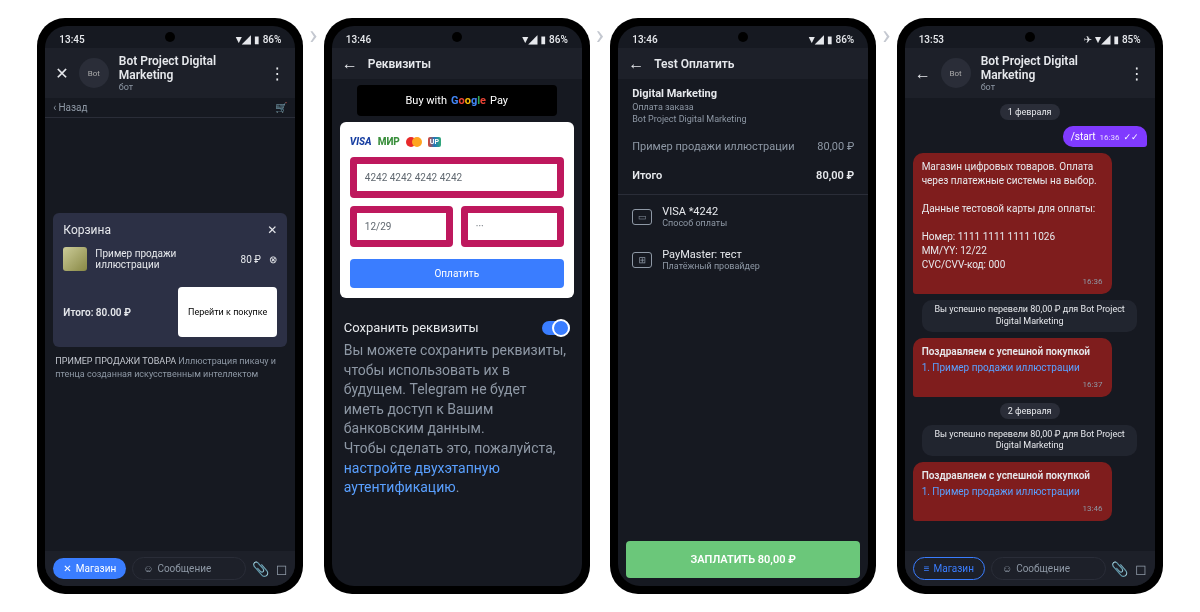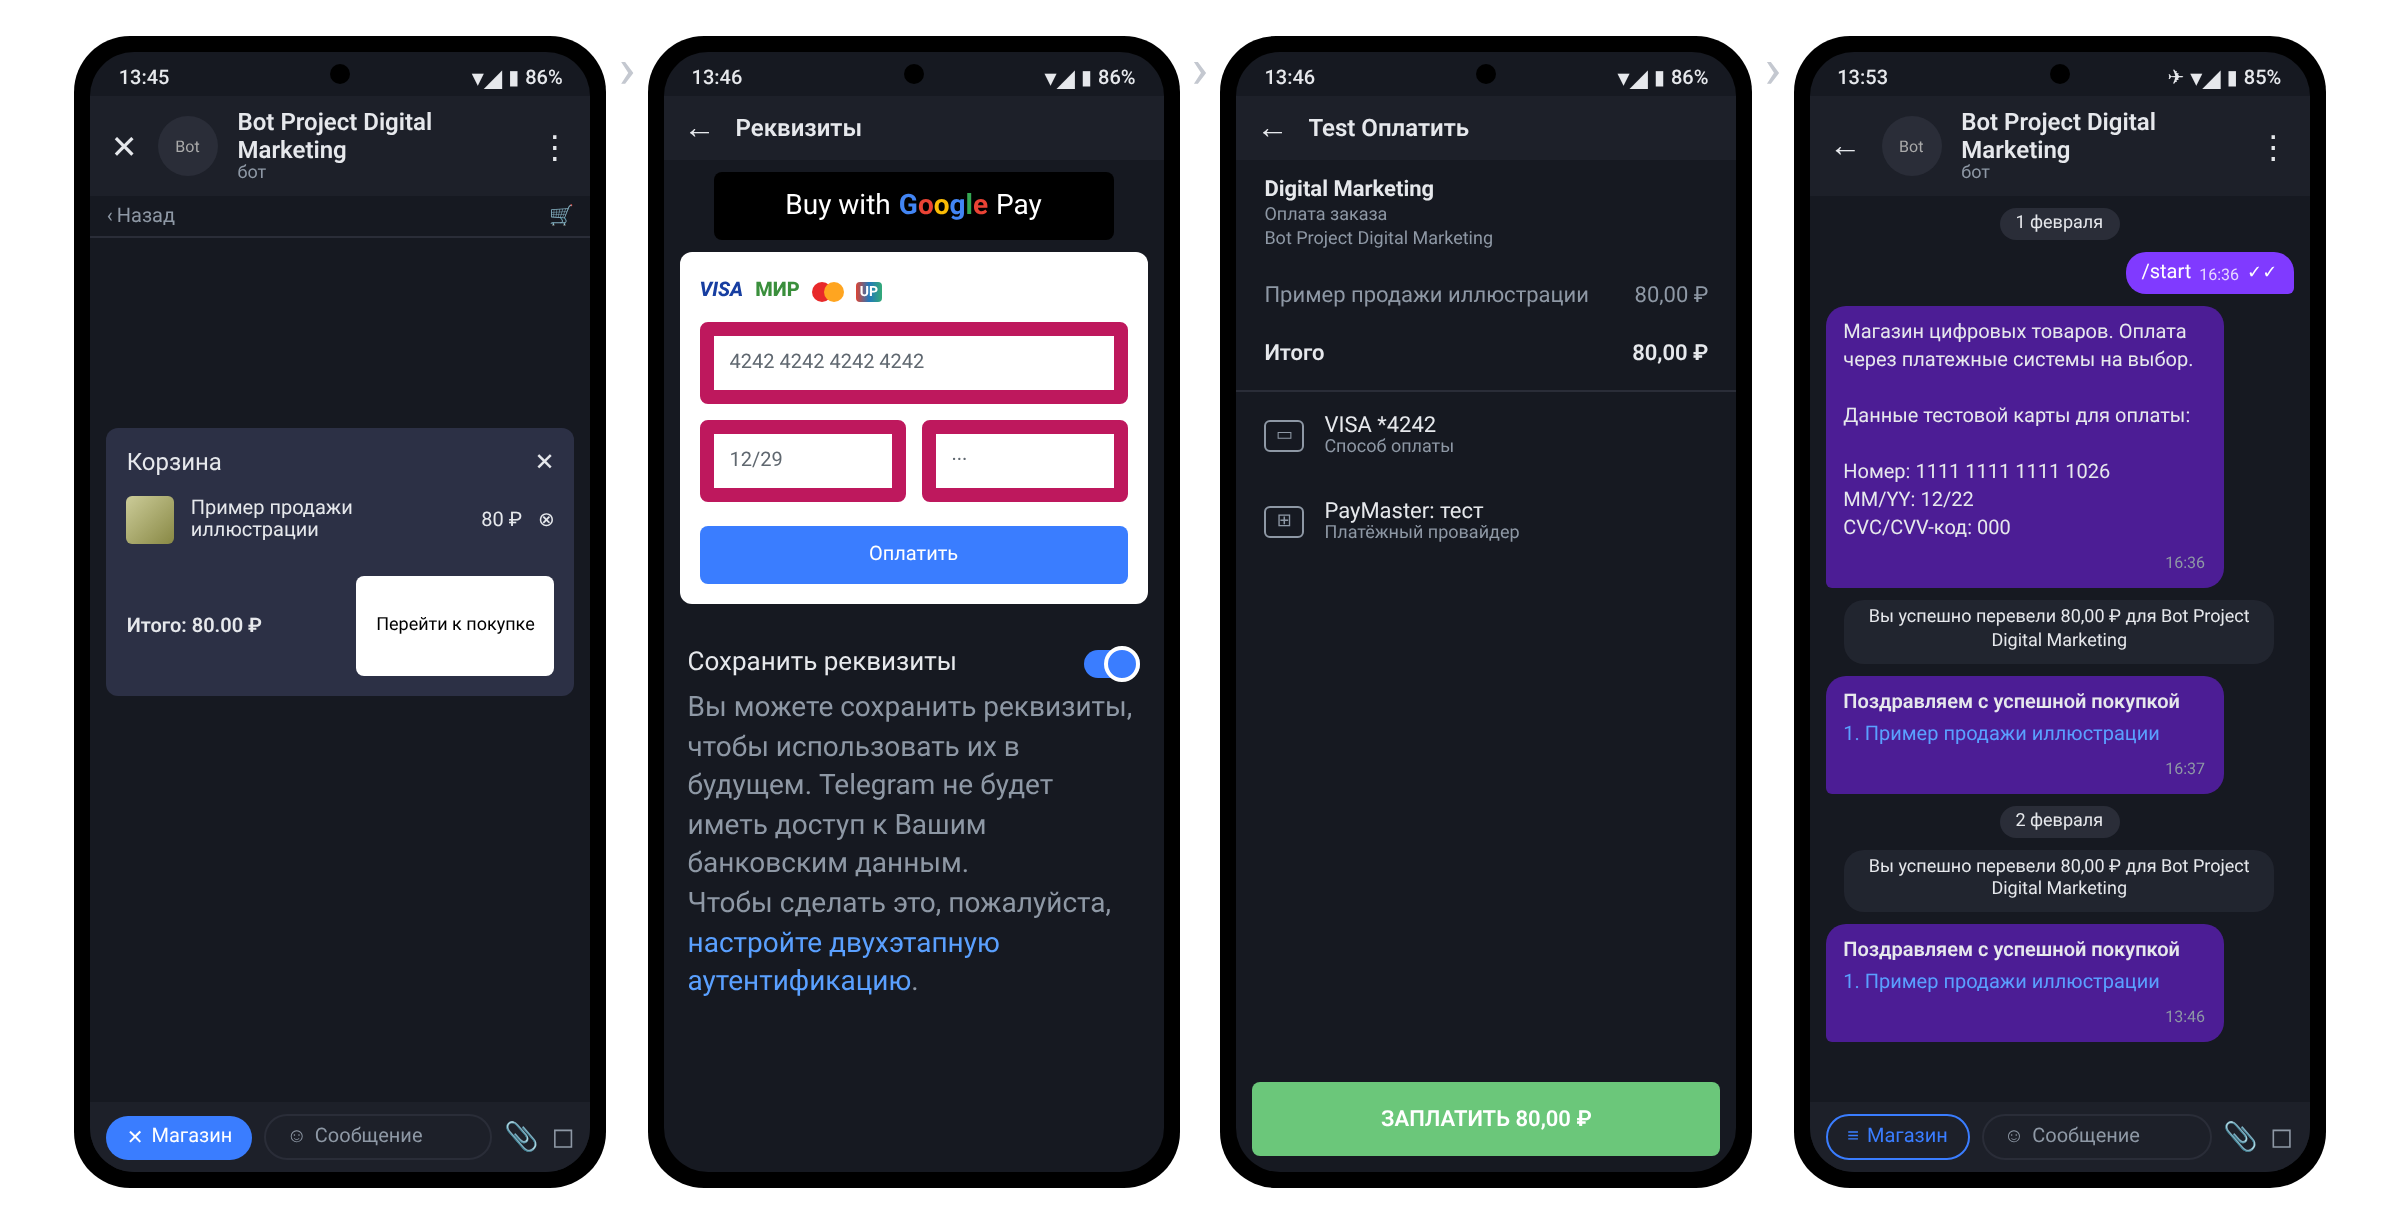--- a/index.html
+++ b/index.html
@@ -29,21 +29,21 @@
   .checkout-btn { background: #fff; color: #000; font-size: 9px; padding: 20px 10px; border-radius: 4px; border: none; }
   .caption { padding: 8px 10px; font-size: 9px; color: #8e98a5; line-height: 1.4; }
   .caption .strong { color: #c4c8d0; }
   .input-bar { display: flex; align-items: center; padding: 6px 8px; gap: 6px; background: #1d2029; }
   .store-chip { background: #3a7dff; color: #fff; border-radius: 14px; padding: 5px 10px; font-size: 10px; display: flex; align-items: center; gap: 4px; }
   .store-chip.outline { background: transparent; border: 1px solid #3a7dff; color: #3a7dff; }
   .msg-input { flex: 1; background: transparent; border: 1px solid #2a2d38; border-radius: 14px; padding: 5px 10px; font-size: 10px; color: #8e98a5; display: flex; align-items: center; gap: 4px; }
   .attach { color: #8e98a5; font-size: 14px; }
 
   
-  .gpay { margin: 6px 25px; background: #000; color: #fff; text-align: center; padding: 9px; border-radius: 4px; font-size: 14px; display: flex; justify-content: center; align-items: center; gap: 4px; }
+  .gpay { margin: 6px 25px; background: #000; color: #fff; text-align: center; padding: 9px; border-radius: 4px; font-size: 11px; display: flex; justify-content: center; align-items: center; gap: 4px; }
   .card-form { margin: 0 8px 8px; background: #fff; border-radius: 6px; padding: 14px 10px 10px; }
   .logos { display: flex; gap: 6px; margin-bottom: 10px; align-items: center; }
   .logo-visa { color: #173ea1; font-weight: 800; font-size: 10px; font-style: italic; }
   .logo-mir { color: #3a8f3c; font-weight: 800; font-size: 10px; }
   .logo-mc { display: flex; }
   .logo-mc span { width: 10px; height: 10px; border-radius: 50%; }
   .logo-mc .r { background: #e8292a; }
   .logo-mc .y { background: #ffa520; margin-left: -4px; }
   .logo-up { background: linear-gradient(90deg,#d43,#27b,#3a7); color: #fff; font-size: 7px; padding: 1px 2px; border-radius: 2px; font-weight: 700; }
   .cf-input { width: 100%; border: 7px solid #be185d; border-radius: 4px; padding: 8px; font-size: 10px; color: #606870; margin-bottom: 8px; }
@@ -66,21 +66,21 @@
   .pay-icon { width: 20px; height: 16px; border: 1px solid #8e98a5; border-radius: 3px; display: flex; align-items: center; justify-content: center; font-size: 9px; color: #8e98a5; }
   .pay-row .t1 { font-size: 11px; }
   .pay-row .t2 { font-size: 9px; color: #8e98a5; }
   .big-pay { margin: 8px; background: #6bc77a; color: #fff; text-align: center; padding: 12px; border-radius: 4px; font-size: 11px; font-weight: 600; }
 
   
   .chat { flex: 1; padding: 6px 8px; display: flex; flex-direction: column; gap: 6px; font-size: 10px; overflow: hidden; }
   .date-chip { align-self: center; background: #2a2d38; padding: 3px 8px; border-radius: 10px; font-size: 9px; }
   .bubble-out { align-self: flex-end; background: #803aff; color: #fff; padding: 5px 8px; border-radius: 10px 10px 3px 10px; display: flex; align-items: flex-end; gap: 4px; }
   .bubble-out .time { font-size: 8px; opacity: .8; }
-  .bubble-in { align-self: flex-start; background: #4c1d95; padding: 7px 9px; border-radius: 10px 10px 10px 3px; max-width: 85%; line-height: 1.4; position: relative; }
+  .bubble-in { align-self: flex-start; background: #7f1d1d; padding: 7px 9px; border-radius: 10px 10px 10px 3px; max-width: 85%; line-height: 1.4; position: relative; }
   .bubble-in .time { font-size: 8px; color: #8e98a5; float: right; margin-left: 8px; margin-top: 4px; }
   .svc-msg { align-self: center; text-align: center; background: rgba(42,45,56,.6); padding: 4px 10px; border-radius: 10px; font-size: 9px; max-width: 92%; line-height: 1.3; }
   .bubble-in .link { color: #5aa0ff; }
   .bubble-in .hdr { font-weight: 600; margin-bottom: 2px; }
 
   .arrow { color: #c4c8d0; font-size: 28px; }
   .sig { font-size: 12px; color: #e6e8ec; }
 </style>
 </head>
 <body>
@@ -121,20 +121,23 @@
         <div class="cart-thumb"></div>
         <div class="name">Пример продажи иллюстрации</div>
         <div>80 ₽</div>
         <span>⊗</span>
       </div>
       <div class="cart-footer">
         <div class="cart-total">Итого: 80.00 ₽</div>
         <button class="checkout-btn">Перейти к покупке</button>
       </div>
     </div>
+    <div class="caption">
+      <span class="strong">ПРИМЕР ПРОДАЖИ ТОВАРА</span> <span>Иллюстрация пикачу и птенца созданная искусственным интеллектом</span>
+    </div>
   </div>
   <div class="input-bar">
     <div class="store-chip">✕ <span>Магазин</span></div>
     <div class="msg-input">
             <span>☺</span>
             <span>Сообщение</span>
           </div>
     <span class="attach">📎</span>
     <span class="attach">◻</span>
   </div>

